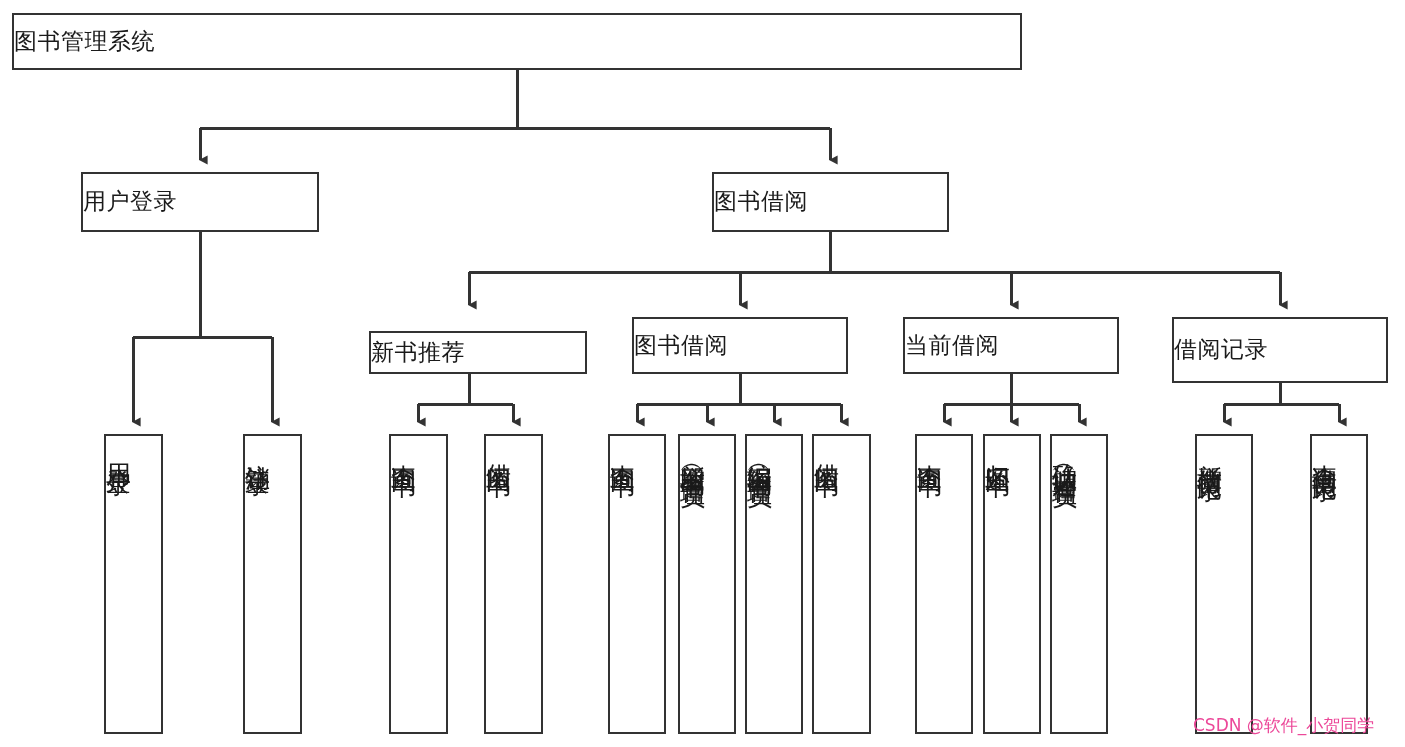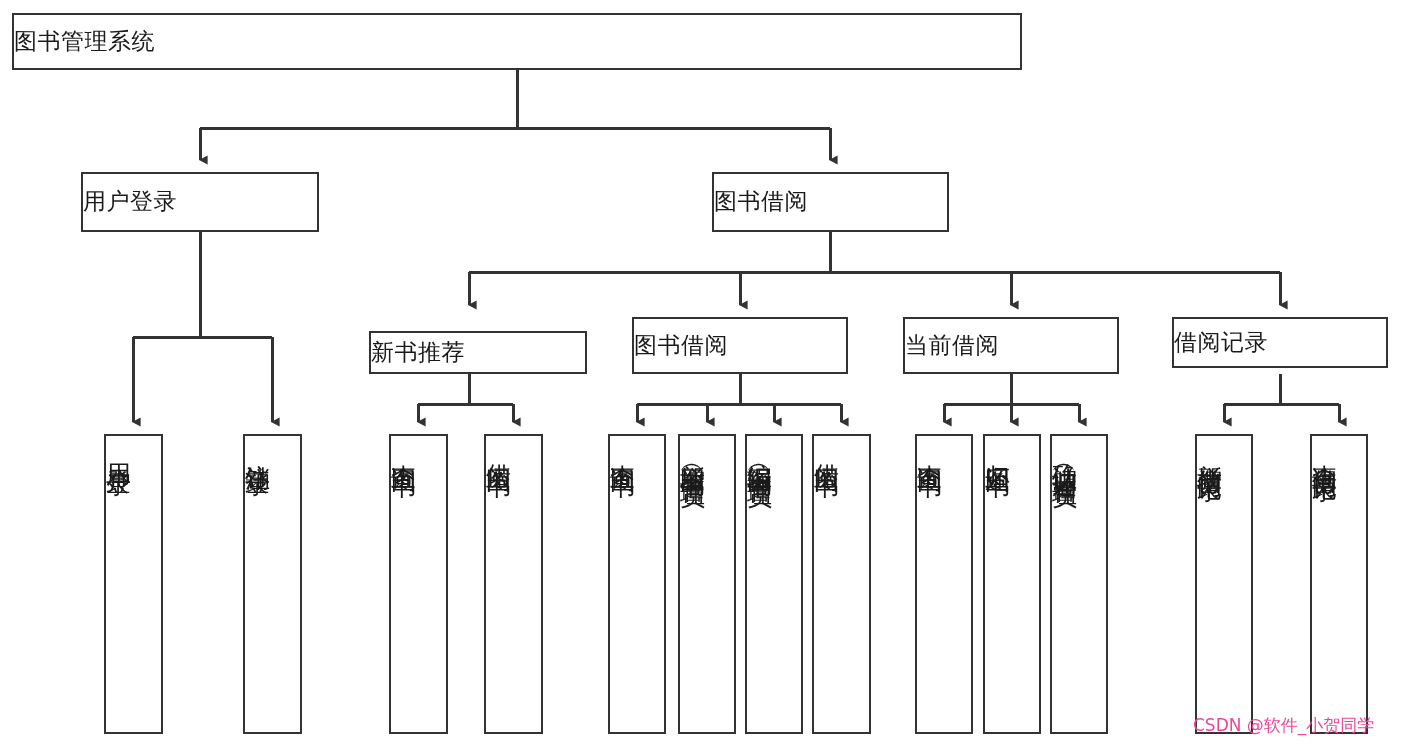--- a/index.html
+++ b/index.html
@@ -139,21 +139,21 @@
 
   <div class="node horiz" style="left:360px; top:331px; width:218px; height:43px;margin-left:9px;">
     <span class="lbl">新书推荐</span>
   </div>
   <div class="node horiz" style="left:632px; top:317px; width:216px; height:57px;">
     <span class="lbl">图书借阅</span>
   </div>
   <div class="node horiz" style="left:903px; top:317px; width:216px; height:57px;">
     <span class="lbl">当前借阅</span>
   </div>
-  <div class="node horiz" style="left:1172px; top:317px; width:216px; height:51px;">
+  <div class="node horiz" style="left:1172px; top:317px; width:216px; height:66px;">
     <span class="lbl">借阅记录</span>
   </div>
 
   <div class="node vert" style="left:104px; top:434px; width:59px; height:300px;">
     <span class="lbl">用户登录</span>
   </div>
   <div class="node vert" style="left:243px; top:434px; width:59px; height:300px;">
     <span class="lbl">注销登录</span>
   </div>
 

